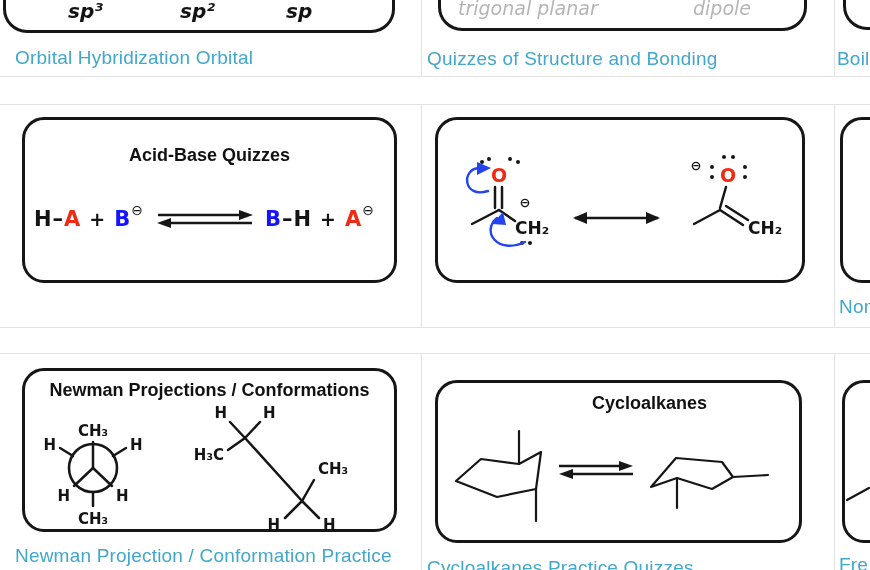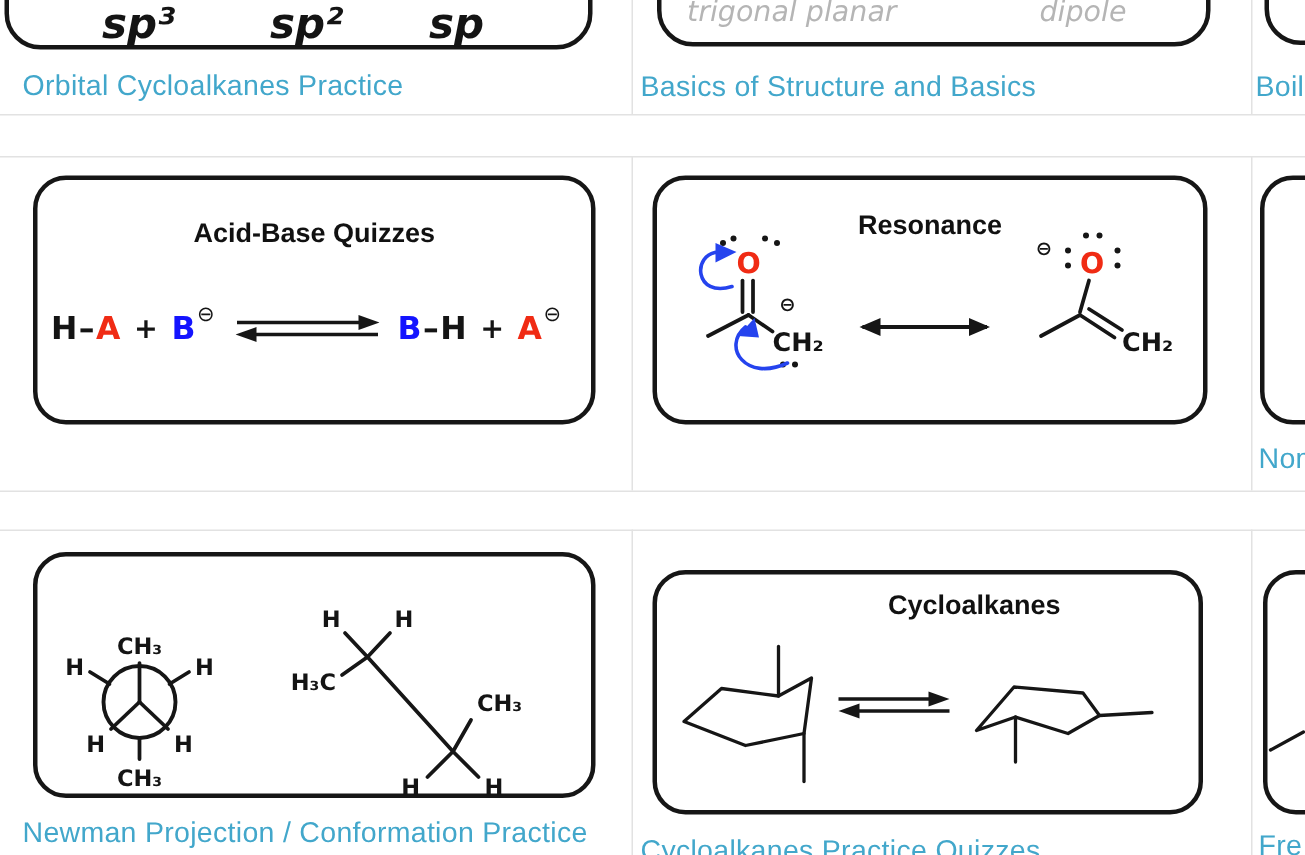--- a/index.html
+++ b/index.html
@@ -6,21 +6,21 @@
   .page{position:relative;width:870px;height:570px;overflow:hidden;background:#ffffff;
         font-family:"Liberation Sans",sans-serif;}
   .hline{position:absolute;height:1px;background:#e2e2e2;left:0;width:870px;}
   .vline{position:absolute;width:1px;background:#e2e2e2;}
   .card{position:absolute;border:3px solid #161616;border-radius:22px;background:#fff;box-sizing:border-box;}
   .quiz-link{position:absolute;font-size:19px;line-height:22px;color:#42a7cb;letter-spacing:.2px;
              cursor:pointer;white-space:nowrap;}
   .card-title{position:absolute;font-weight:bold;font-size:18px;color:#111;text-align:center;
               font-family:"Liberation Sans",sans-serif;white-space:nowrap;}
   .chem{font-family:"DejaVu Sans",sans-serif;}
-  .sp-label{position:absolute;top:-1px;font-style:italic;font-weight:bold;font-size:28px;color:#141414;
+  .sp-label{position:absolute;top:-1px;font-style:italic;font-weight:bold;font-size:20px;color:#141414;
             font-family:"DejaVu Sans",sans-serif;}
   .gray-label{position:absolute;top:-3px;font-style:italic;font-size:19px;color:#b5b5b5;
               font-family:"DejaVu Sans",sans-serif;}
   .eq{position:absolute;left:34px;top:200px;height:38px;display:flex;align-items:center;
       font-family:"DejaVu Sans",sans-serif;font-weight:bold;font-size:21px;color:#141414;}
   .eq .red{color:#f02b14;}
   .eq .blue{color:#1414ff;}
   .eq .plus{margin:0 9px;font-size:19px;}
   .eq .dash{margin:0 1px;}
   .eq sup{font-size:14px;font-weight:normal;position:relative;top:-9px;margin-left:1px;}
@@ -44,26 +44,26 @@
   <div class="vline" style="left:421px;top:104px;height:223px"></div>
   <div class="vline" style="left:421px;top:353px;height:217px"></div>
   <div class="vline" style="left:834px;top:0;height:76px"></div>
   <div class="vline" style="left:834px;top:104px;height:223px"></div>
   <div class="vline" style="left:834px;top:353px;height:217px"></div>
 
   <div class="card" style="left:3px;top:-72px;width:392px;height:105px;border-radius:24px"></div>
   <span class="sp-label" style="left:68px">sp³</span>
   <span class="sp-label" style="left:180px">sp²</span>
   <span class="sp-label" style="left:286px">sp</span>
-  <a class="quiz-link" style="left:15px;top:47px">Orbital Cycloalkanes Practice</a>
+  <a class="quiz-link" style="left:15px;top:47px">Orbital Hybridization Orbital</a>
 
   <div class="card" style="left:438px;top:-72px;width:369px;height:103px;border-radius:24px"></div>
   <span class="gray-label" style="left:458px">trigonal planar</span>
   <span class="gray-label" style="left:693px">dipole</span>
-  <a class="quiz-link" style="left:427px;top:48px">Basics of Structure and Basics</a>
+  <a class="quiz-link" style="left:427px;top:48px">Quizzes of Structure and Bonding</a>
 
   <div class="card" style="left:843px;top:-72px;width:120px;height:102px;border-radius:24px"></div>
   <a class="quiz-link" style="left:837px;top:48px">Boili</a>
 
   <div class="card" style="left:22px;top:117px;width:375px;height:166px"></div>
   <div class="card-title" style="left:22px;top:145px;width:375px">Acid-Base Quizzes</div>
   <div class="eq">
     <span>H</span>
       <span class="dash">–</span>
       <span class="red">A</span>
@@ -78,21 +78,20 @@
     </svg>
     <span class="blue">B</span>
       <span class="dash">–</span>
       <span>H</span>
     <span class="plus">+</span>
     <span class="red">A</span>
       <sup>⊖</sup>
   </div>
 
   <div class="card" style="left:435px;top:117px;width:370px;height:166px"></div>
-  <div class="card-title" style="left:435px;top:140px;width:370px">Resonance</div>
   <svg style="position:absolute;left:435px;top:117px" width="370" height="166" viewBox="0 0 370 166">
 
     <circle cx="47" cy="45" r="2" fill="#161616"></circle>
       <circle cx="54" cy="42" r="2" fill="#161616"></circle>
     <circle cx="75" cy="42" r="2" fill="#161616"></circle>
       <circle cx="83" cy="45" r="2" fill="#161616"></circle>
     <text class="lbl red-lbl" x="64" y="65" font-size="19" text-anchor="middle">O</text>
     <line class="bond" x1="60" y1="70" x2="60" y2="91"></line>
     <line class="bond" x1="67" y1="70" x2="67" y2="91"></line>
     <line class="bond" x1="64" y1="93" x2="37" y2="107"></line>
@@ -122,20 +121,21 @@
     <line class="bond" x1="285" y1="93" x2="259" y2="107"></line>
     <line class="bond" x1="285" y1="93" x2="308" y2="108"></line>
     <line class="bond" x1="291" y1="89" x2="313" y2="103"></line>
     <text class="lbl chem" x="313" y="117" font-size="17">CH₂</text>
   </svg>
 
   <div class="card" style="left:840px;top:117px;width:120px;height:166px"></div>
   <a class="quiz-link" style="left:839px;top:296px">Nom</a>
 
   <div class="card" style="left:22px;top:368px;width:375px;height:164px"></div>
+  <div class="card-title" style="left:22px;top:380px;width:375px;font-size:18px">Newman Projections / Conformations</div>
   <svg style="position:absolute;left:22px;top:368px" width="375" height="164" viewBox="0 0 375 164">
 
     <circle cx="71" cy="100" r="24" fill="none" stroke="#161616" stroke-width="2.6"></circle>
     <line class="bond" x1="71" y1="100" x2="71" y2="74"></line>
     <line class="bond" x1="71" y1="100" x2="52" y2="118"></line>
     <line class="bond" x1="71" y1="100" x2="90" y2="118"></line>
     <line class="bond" x1="51" y1="88" x2="38" y2="80"></line>
     <line class="bond" x1="91" y1="88" x2="104" y2="80"></line>
     <line class="bond" x1="71" y1="124" x2="71" y2="138"></line>
     <text class="lbl chem" x="71" y="68" font-size="15" text-anchor="middle">CH₃</text>

